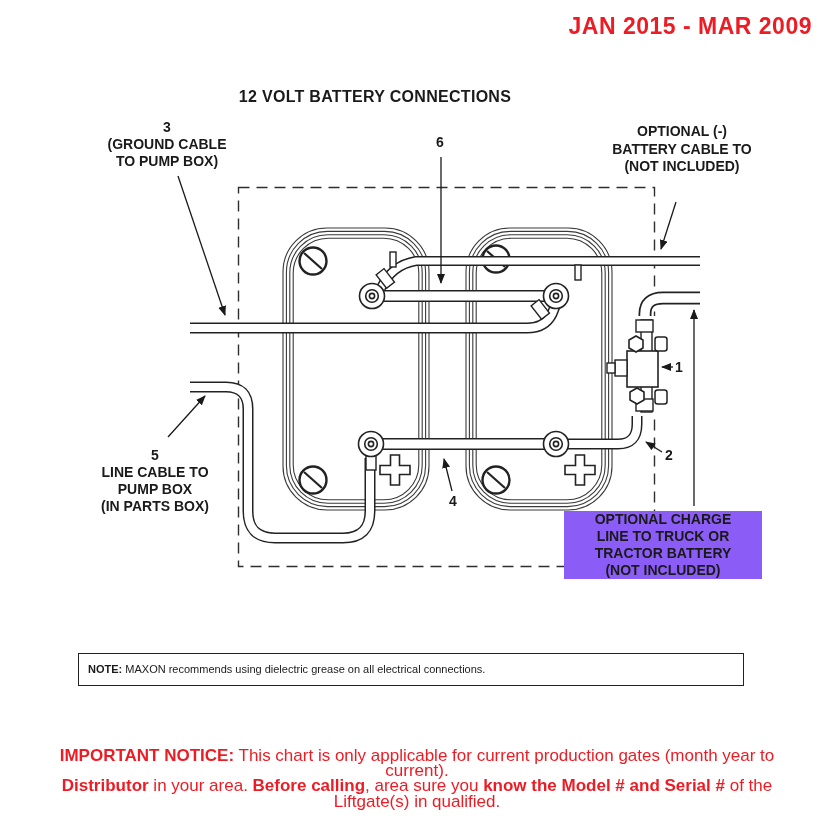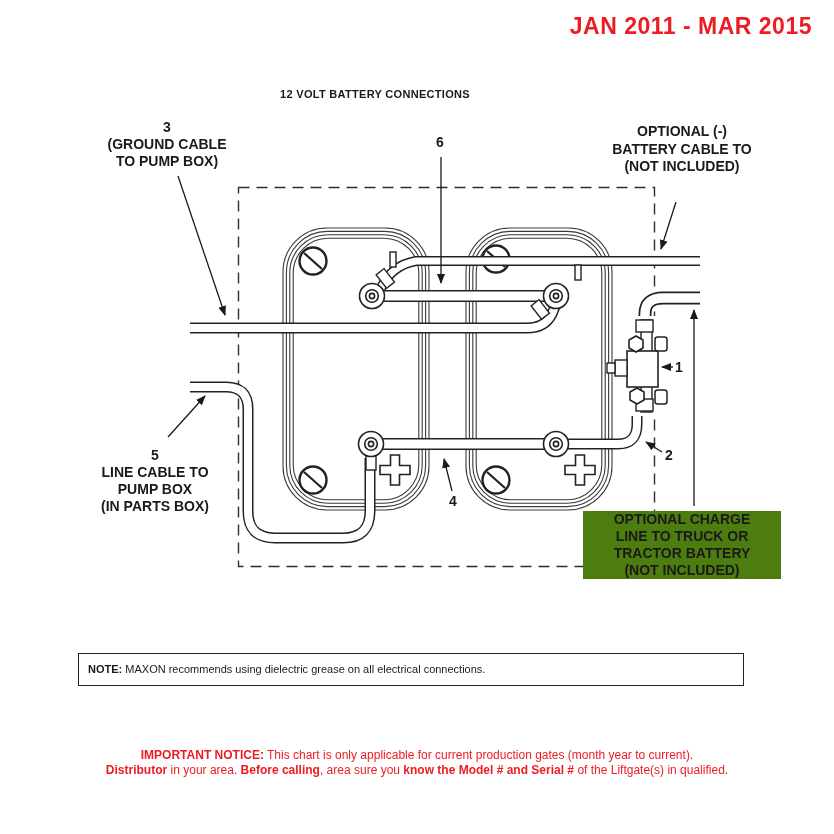--- a/index.html
+++ b/index.html
@@ -1,33 +1,33 @@
 <!DOCTYPE html>
 <html style="--red: #ed1c24;"><head>
 <meta charset="utf-8">
 <style>
   html,body{margin:0;padding:0;background:#fff;}
   .page{position:relative;width:834px;height:834px;background:#fff;overflow:hidden;
         font-family:"Liberation Sans",sans-serif;color:#1a1a1a;}
   .abs{position:absolute;}
   svg{position:absolute;left:0;top:0;}
   .date{top:13px;right:22px;font-size:23px;font-weight:bold;letter-spacing:.5px;}
-  .title{left:150px;top:88px;width:450px;text-align:center;font-size:11px;font-weight:bold;letter-spacing:.3px;}
+  .title{left:150px;top:88px;width:450px;text-align:center;font-size:16px;font-weight:bold;letter-spacing:.3px;}
   .lbl{font-size:14px;font-weight:bold;text-align:center;line-height:17px;}
   .lbl-3{left:67px;top:119px;width:200px;}
   .lbl-6{left:420px;top:134px;width:40px;}
   .lbl-og{left:583px;top:123px;width:198px;line-height:17.5px;background:#fff;}
   .lbl-5{left:55px;top:447px;width:200px;}
   .lbl-4{left:438px;top:493px;width:30px;}
   .lbl-1{left:668px;top:359px;width:22px;}
   .lbl-2{left:658px;top:447px;width:22px;}
-  .lbl-oc{left:583px;top:511px;width:198px;background:#4d7c0f;}
+  .lbl-oc{left:564px;top:511px;width:198px;background:#8b5cf6;}
   .note-box{left:78px;top:653px;width:655px;height:31px;border:1.7px solid #222;
             font-size:11px;line-height:31px;padding-left:9px;white-space:nowrap;overflow:hidden;}
-  .notice{left:30px;top:748px;width:774px;text-align:center;font-size:12px;line-height:15.2px;}
+  .notice{left:30px;top:748px;width:774px;text-align:center;font-size:17px;line-height:15.2px;}
   .red{color:var(--red);}
   b{font-weight:bold;}
 </style>
 </head>
 <body>
 
 <div class="page">
 
   <svg width="834" height="834" viewBox="0 0 834 834">
     <defs>
@@ -164,21 +164,21 @@
       <path d="M441 157 L441 283" marker-end="url(#ah)"></path>
       <path d="M676 202 L661 249" marker-end="url(#ah)"></path>
       <path d="M168 437 L205 396" marker-end="url(#ah)"></path>
       <path d="M452 491 L444 459" marker-end="url(#ah)"></path>
       <path d="M673 367 L662 367" marker-end="url(#ah)"></path>
       <path d="M662 452 L646 442" marker-end="url(#ah)"></path>
       <path d="M694 506 L694 310" marker-end="url(#ah)"></path>
     </g>
   </svg>
 
-  <div class="abs date red">JAN 2011 - MAR 2015</div>
+  <div class="abs date red">JAN 2015 - MAR 2009</div>
   <div class="abs title">12 VOLT BATTERY CONNECTIONS</div>
 
   <div class="abs lbl lbl-3">
     <div>3</div>
     <div>(GROUND CABLE</div>
     <div>TO PUMP BOX)</div>
   </div>
 
   <div class="abs lbl lbl-6">6</div>
 

